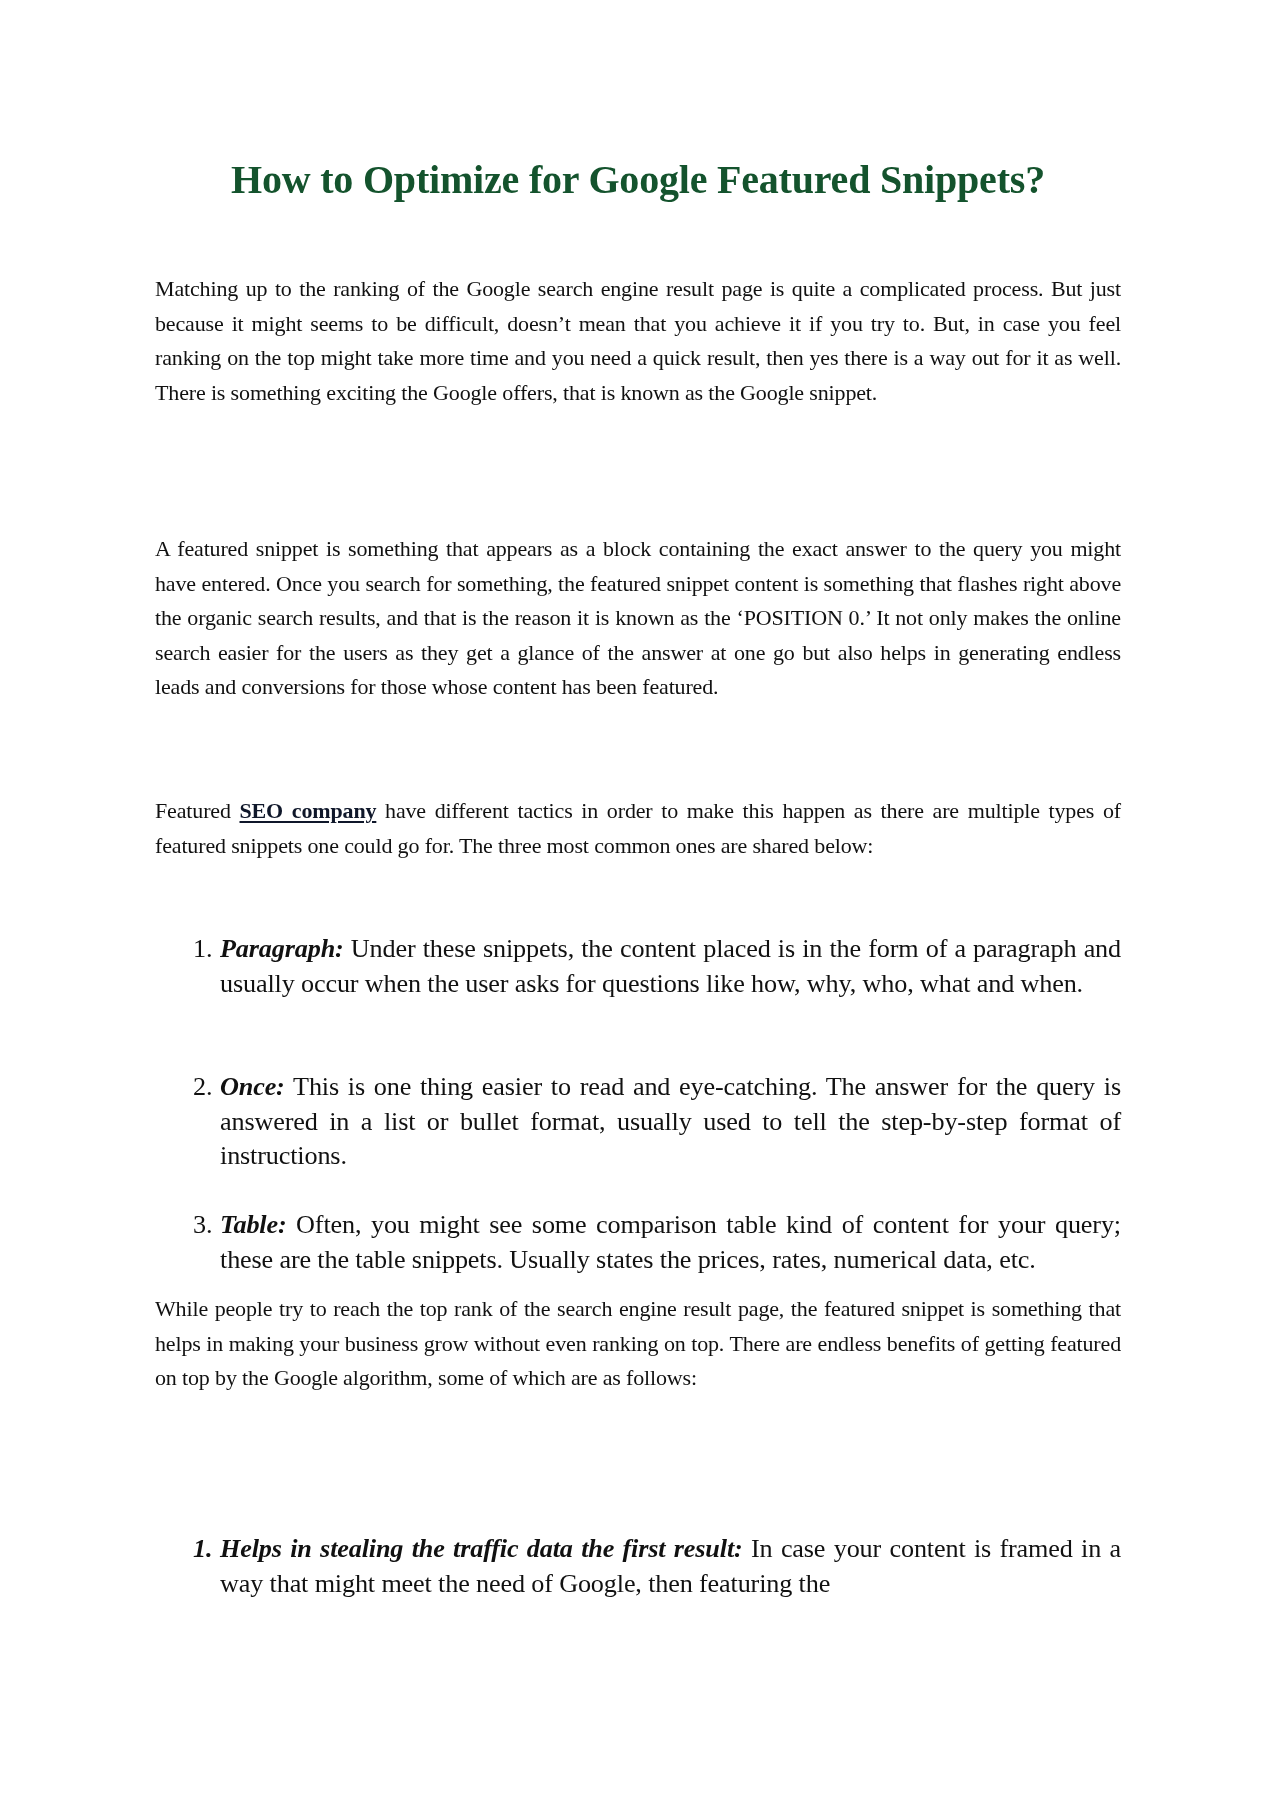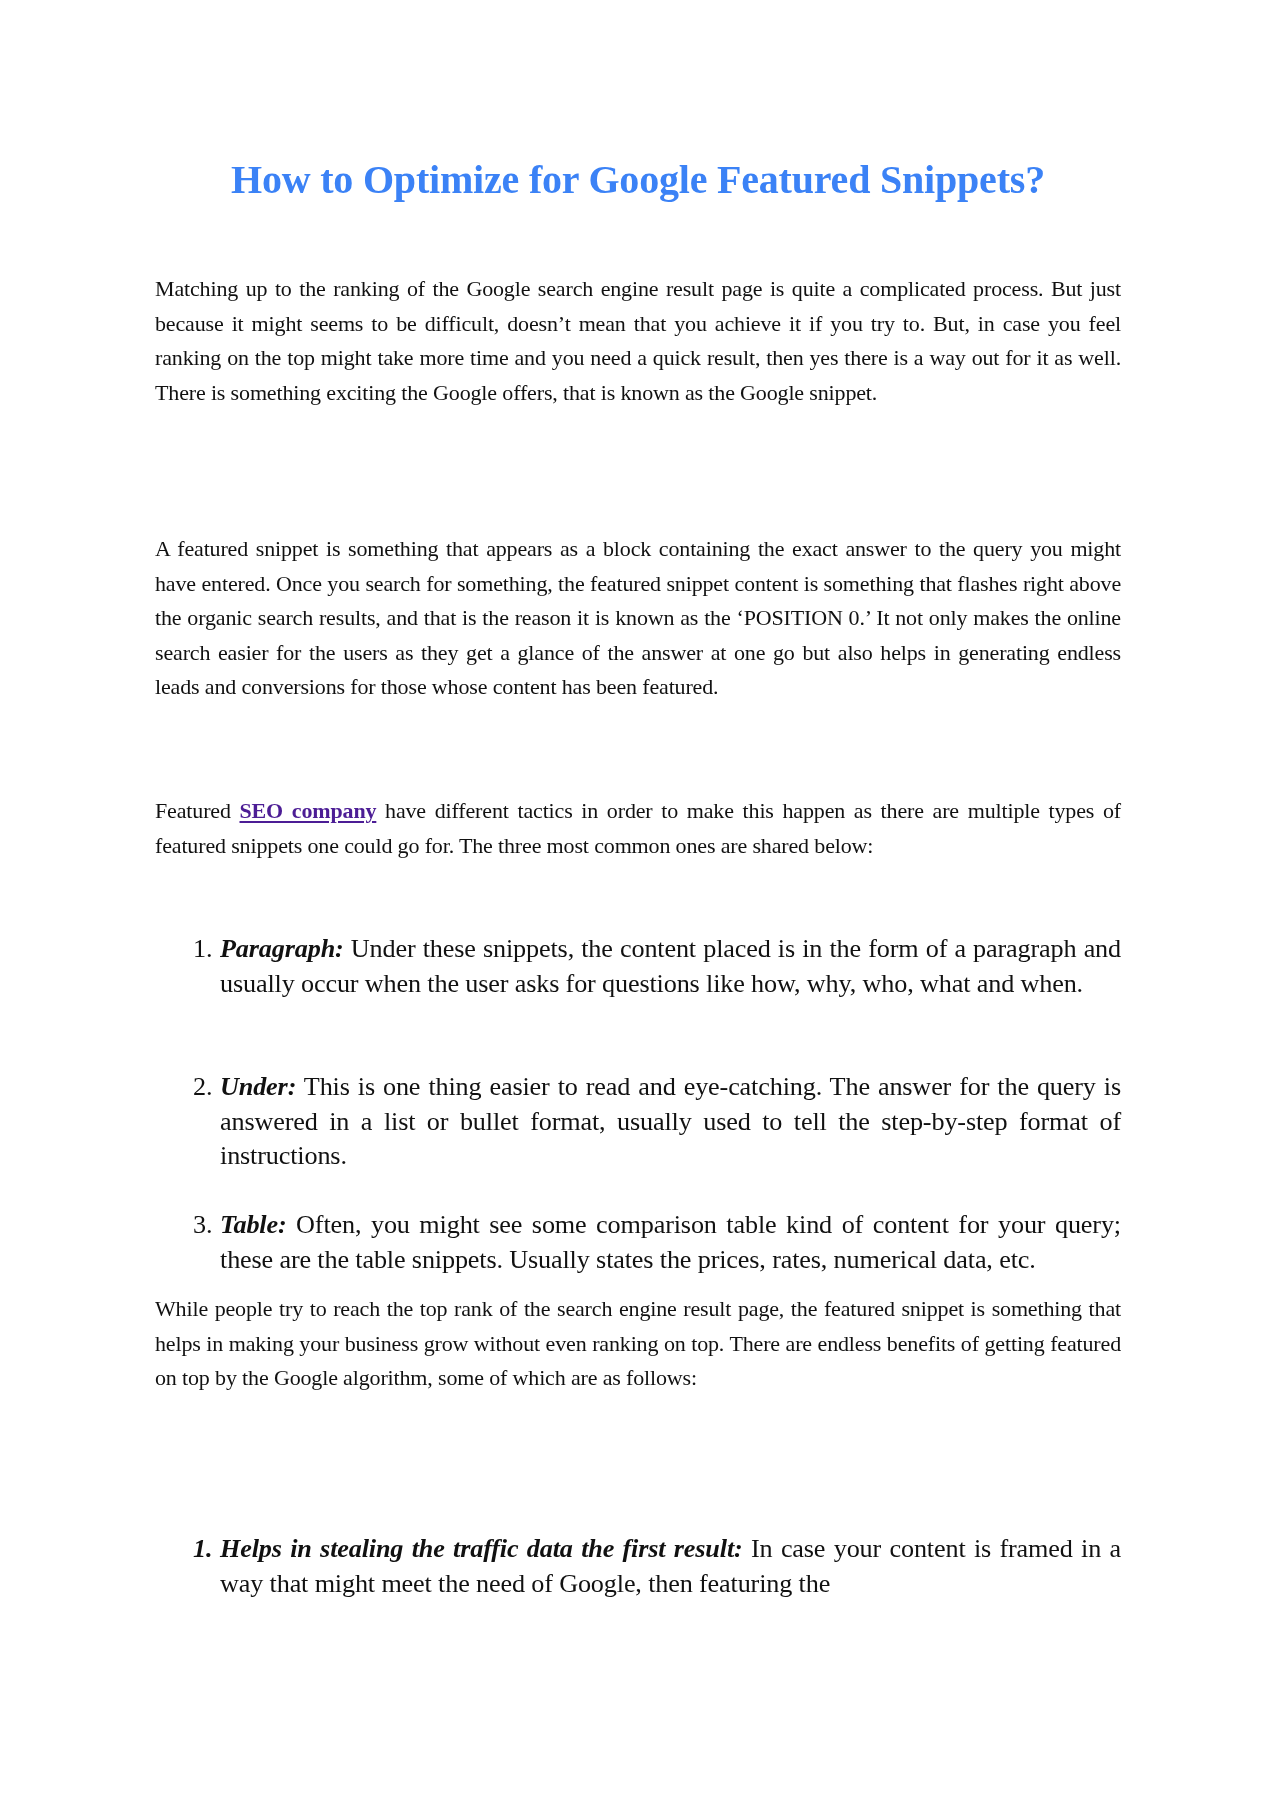--- a/index.html
+++ b/index.html
@@ -25,21 +25,21 @@
       position: absolute;
       left: 0;
       top: 156px;
       width: 966px;
       text-align: center;
       font-weight: bold;
       font-size: 40px;
       line-height: 48px;
       letter-spacing: -0.2px;
       margin: 0;
-      color: #3b82f6;
+      color: #14532d;
     }
     .para {
       position: absolute;
       left: 0;
       width: 966px;
       margin: 0;
       font-size: 22px;
       line-height: 34.6px;
       text-align: justify;
       text-align-last: left;
@@ -75,21 +75,21 @@
       font-weight: bold;
       font-style: italic;
     }
     .li1 { top: 932px; }
     .li2 { top: 1070px; }
     .li3 { top: 1208px; }
     .li4 { top: 1532px; }
     .li4 .num { font-weight: bold; font-style: italic; }
 
     a.link {
-      color: #4c1d95;
+      color: #0f172a;
       font-weight: bold;
       text-decoration: underline;
       text-decoration-thickness: 2px;
       text-underline-offset: 3px;
     }
   </style>
 </head>
 <body>
 
 <div class="page">
@@ -102,21 +102,21 @@
 
   <p class="para p3"><span>Featured </span><a class="link" href="#">SEO company</a><span> have different tactics in order to make this happen as there are multiple types of featured snippets one could go for. The three most common ones are shared below:</span></p>
 
   <div class="list-item li1">
     <span class="num">1.</span>
     <span class="body"><span class="lead">Paragraph:</span><span> Under these snippets, the content placed is in the form of a paragraph and usually occur when the user asks for questions like how, why, who, what and when.</span></span>
   </div>
 
   <div class="list-item li2">
     <span class="num">2.</span>
-    <span class="body"><span class="lead">Under:</span><span> This is one thing easier to read and eye-catching. The answer for the query is answered in a list or bullet format, usually used to tell the step-by-step format of instructions.</span></span>
+    <span class="body"><span class="lead">Once:</span><span> This is one thing easier to read and eye-catching. The answer for the query is answered in a list or bullet format, usually used to tell the step-by-step format of instructions.</span></span>
   </div>
 
   <div class="list-item li3">
     <span class="num">3.</span>
     <span class="body"><span class="lead">Table:</span><span> Often, you might see some comparison table kind of content for your query; these are the table snippets. Usually states the prices, rates, numerical data, etc.</span></span>
   </div>
 
   <p class="para p4">While people try to reach the top rank of the search engine result page, the featured snippet is something that helps in making your business grow without even ranking on top. There are endless benefits of getting featured on top by the Google algorithm, some of which are as follows:</p>
 
   <div class="list-item li4">

